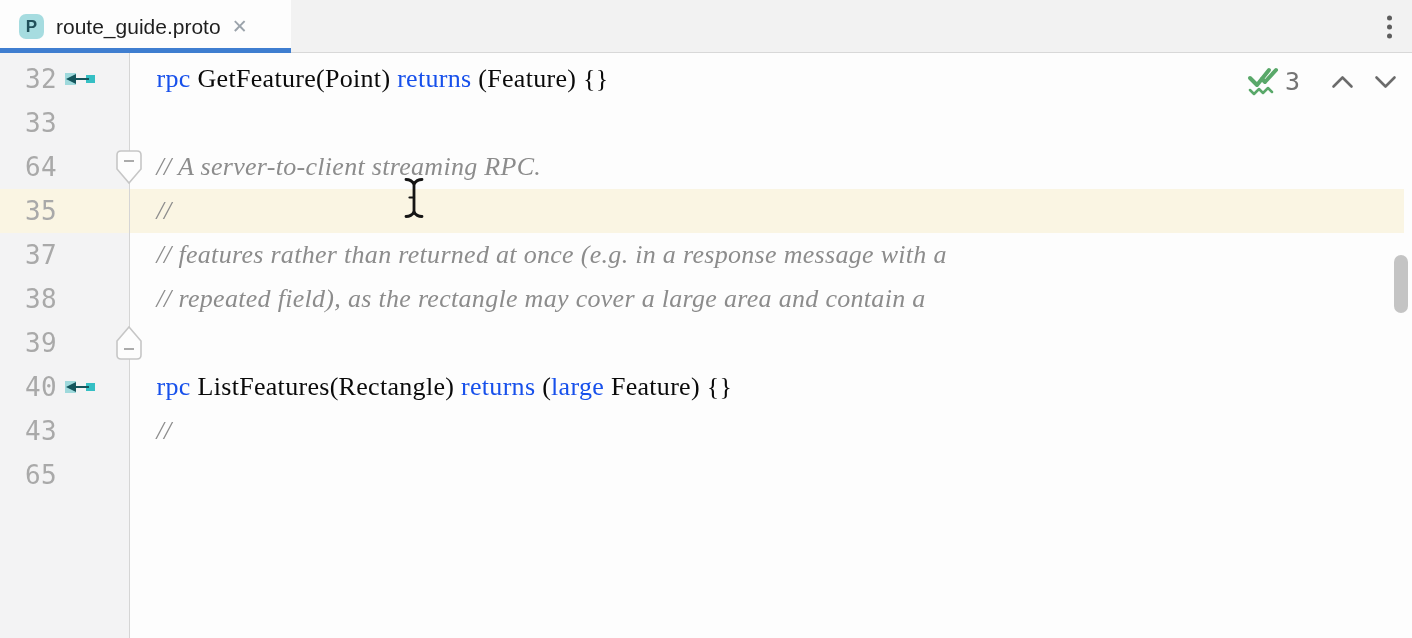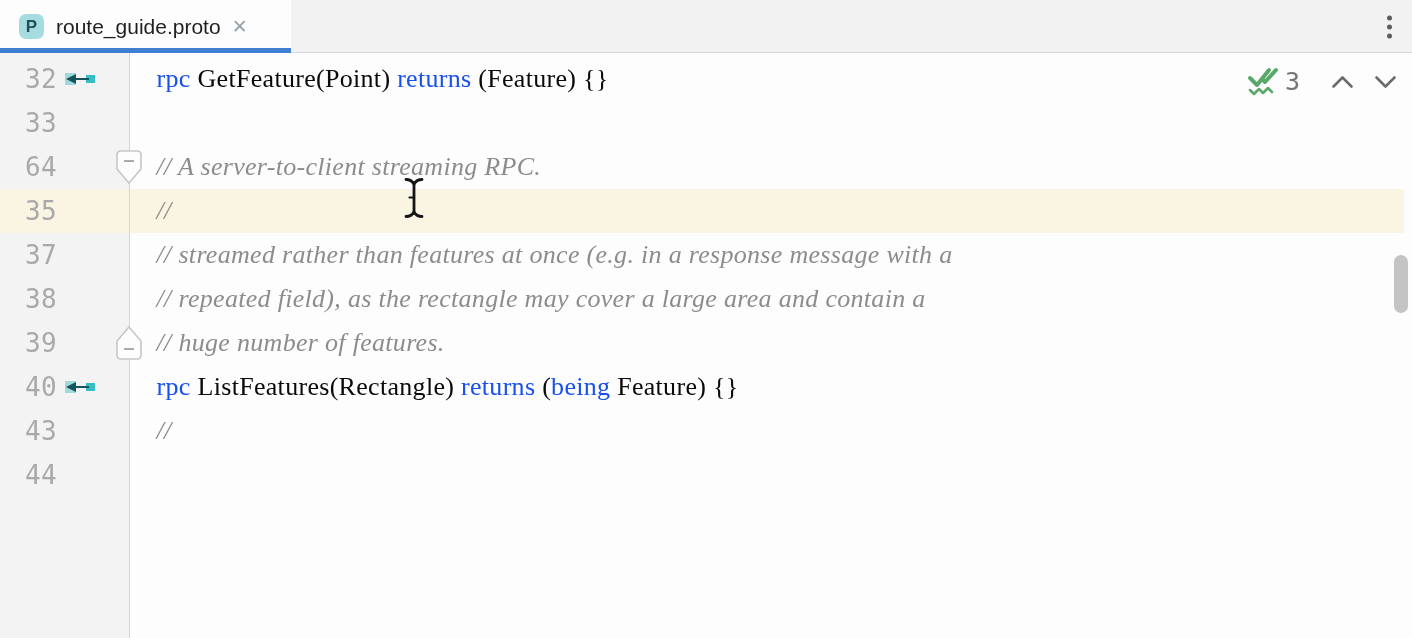--- a/index.html
+++ b/index.html
@@ -102,55 +102,54 @@
             </svg></span>
         </div>
         <div class="row caret">
           <span class="lnum">35</span>
           <span class="gicon"></span>
           <span class="codeline"><span class="s-c">  //</span></span>
         </div>
         <div class="row">
           <span class="lnum">37</span>
           <span class="gicon"></span>
-          <span class="codeline"><span class="s-c">  // streamed rather than features at once (e.g. in a response message with a</span></span>
+          <span class="codeline"><span class="s-c">  // features rather than returned at once (e.g. in a response message with a</span></span>
         </div>
         <div class="row">
           <span class="lnum">38</span>
           <span class="gicon"></span>
           <span class="codeline"><span class="s-c">  // repeated field), as the rectangle may cover a large area and contain a</span></span>
         </div>
         <div class="row">
           <span class="lnum">39</span>
           <span class="gicon"></span>
-          <span class="codeline"><span class="s-c">  // huge number of features.</span></span>
           <span class="fold"><svg width="26" height="34" viewBox="0 0 26 34">
               <path d="M1 15 L13 1 L25 15 V29 Q25 33 21 33 H5 Q1 33 1 29 Z" fill="#FDFDFD" stroke="#C6C6C6" stroke-width="1.6"></path>
               <path d="M8 23 H18" stroke="#ABABAB" stroke-width="2"></path>
             </svg></span>
         </div>
         <div class="row">
           <span class="lnum">40</span>
           <span class="gicon">
             <svg width="30" height="14" viewBox="0 0 30 14">
               <rect x="0" y="1" width="11" height="12" fill="#9ED9DC"></rect>
               <rect x="21" y="3" width="9" height="8" fill="var(--rpc-marker-teal)"></rect>
               <path d="M4 7 H24" stroke="#14555C" stroke-width="2"></path>
               <polygon points="1,7 11,2 11,12" fill="#14555C"></polygon>
             </svg>
           </span>
-          <span class="codeline"><span class="s-p">  </span><span class="s-k">rpc</span><span class="s-p"> ListFeatures(Rectangle) </span><span class="s-k">returns</span><span class="s-p"> (</span><span class="s-k">being</span><span class="s-p"> Feature) {}</span></span>
+          <span class="codeline"><span class="s-p">  </span><span class="s-k">rpc</span><span class="s-p"> ListFeatures(Rectangle) </span><span class="s-k">returns</span><span class="s-p"> (</span><span class="s-k">large</span><span class="s-p"> Feature) {}</span></span>
         </div>
         <div class="row">
           <span class="lnum">43</span>
           <span class="gicon"></span>
           <span class="codeline"><span class="s-c">  //</span></span>
         </div>
         <div class="row">
-          <span class="lnum">44</span>
+          <span class="lnum">65</span>
           <span class="gicon"></span>
         </div>
       </div>
 
     <div class="nav-widget">
       <span class="chk">
         <svg width="34" height="31" viewBox="0 0 34 31">
           <path d="M4 12 L11 19 L23 4" fill="none" stroke="#59A869" stroke-width="4" stroke-linecap="round" stroke-linejoin="round"></path>
           <path d="M16 13 L19 16 L30 4" fill="none" stroke="#59A869" stroke-width="4" stroke-linecap="round" stroke-linejoin="round"></path>
           <path d="M4 24 l4 4 5 -5 4 4 5 -5 4 4" fill="none" stroke="#59A869" stroke-width="2.5" stroke-linecap="round" stroke-linejoin="round"></path>

